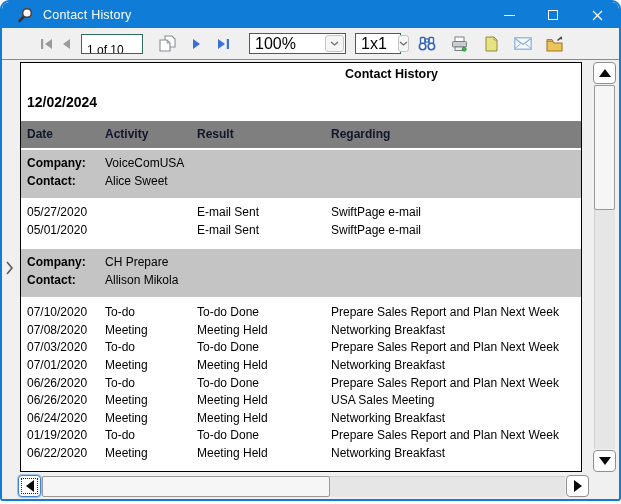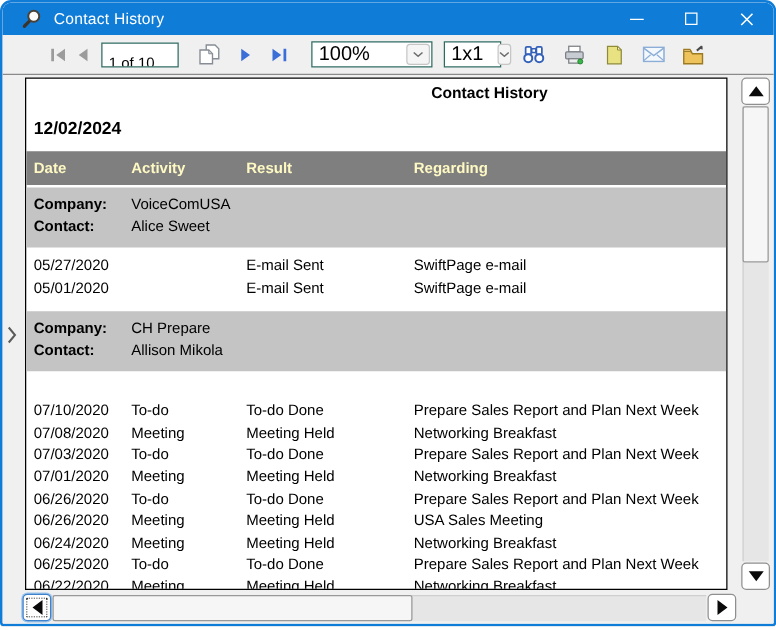--- a/index.html
+++ b/index.html
@@ -44,31 +44,31 @@
   .splitter{position:absolute;left:1px;top:200px;width:12px;height:18px;background:transparent;border:none;padding:0;}
 
   .page{
     position:absolute;left:18px;top:2px;width:562px;height:410px;
     background:#ffffff;border:1px solid #000;overflow:hidden;
     font-size:12px;color:#000;
   }
   .rpt-title{position:absolute;top:4px;left:324px;font-weight:bold;font-size:12.5px;white-space:nowrap;}
   .rpt-date{position:absolute;top:31px;left:6px;font-weight:bold;font-size:14px;}
   .colheader{position:absolute;top:58px;left:0;right:0;height:27px;background:#7f7f7f;}
-  .colheader span{position:absolute;top:0;line-height:27px;color:#fef9c3;font-weight:bold;white-space:nowrap;}
+  .colheader span{position:absolute;top:0;line-height:27px;color:#0f172a;font-weight:bold;white-space:nowrap;}
   .cd{left:6px;} .ca{left:84px;} .cr{left:176px;} .cg{left:310px;}
 
   .rpt-body{position:absolute;top:85px;left:0;right:0;}
   .band{background:#c4c4c4;height:48px;padding-top:5px;}
   .band:first-child{margin-top:2px;}
   .band-line{height:17.5px;line-height:17.5px;position:relative;}
   .band-line span{position:absolute;white-space:nowrap;}
   .band-label{font-weight:bold;}
   .rows{padding-top:6px;}
-  .rows[data-group="1"]{padding-top:23px;}
+  .rows[data-group="1"]{padding-top:7px;}
   .band+ .rows + .band{margin-top:10px;}
   .band.g2{margin-top:10px;}
   .rpt-row{height:17.6px;line-height:17.6px;position:relative;}
   .rpt-row span{position:absolute;white-space:nowrap;}
 
   
   .sb-btn{position:absolute;width:23px;height:22px;background:#fff;border:1px solid #8f8f8f;border-radius:4px;display:flex;align-items:center;justify-content:center;padding:0;}
   .tri-up{width:0;height:0;border-left:6px solid transparent;border-right:6px solid transparent;border-bottom:8px solid #0a0a0a;}
   .tri-down{width:0;height:0;border-left:6px solid transparent;border-right:6px solid transparent;border-top:8px solid #0a0a0a;}
   .tri-left{width:0;height:0;border-top:6px solid transparent;border-bottom:6px solid transparent;border-right:8px solid #0a0a0a;}
@@ -307,21 +307,21 @@
   </div>
 
   <div class="rpt-row">
     <span class="cd">06/24/2020</span>
     <span class="ca">Meeting</span>
     <span class="cr">Meeting Held</span>
     <span class="cg">Networking Breakfast</span>
   </div>
 
   <div class="rpt-row">
-    <span class="cd">06/25/2020</span>
+    <span class="cd">01/19/2020</span>
     <span class="ca">To-do</span>
     <span class="cr">To-do Done</span>
     <span class="cg">Prepare Sales Report and Plan Next Week</span>
   </div>
 
   <div class="rpt-row">
     <span class="cd">06/22/2020</span>
     <span class="ca">Meeting</span>
     <span class="cr">Meeting Held</span>
     <span class="cg">Networking Breakfast</span>

